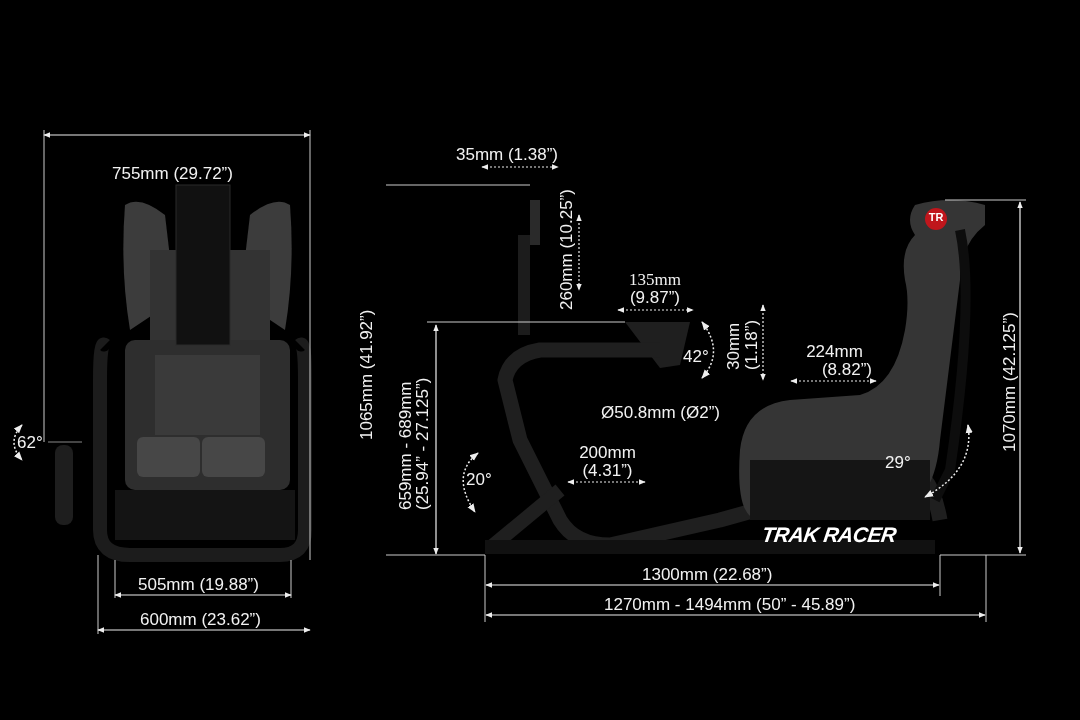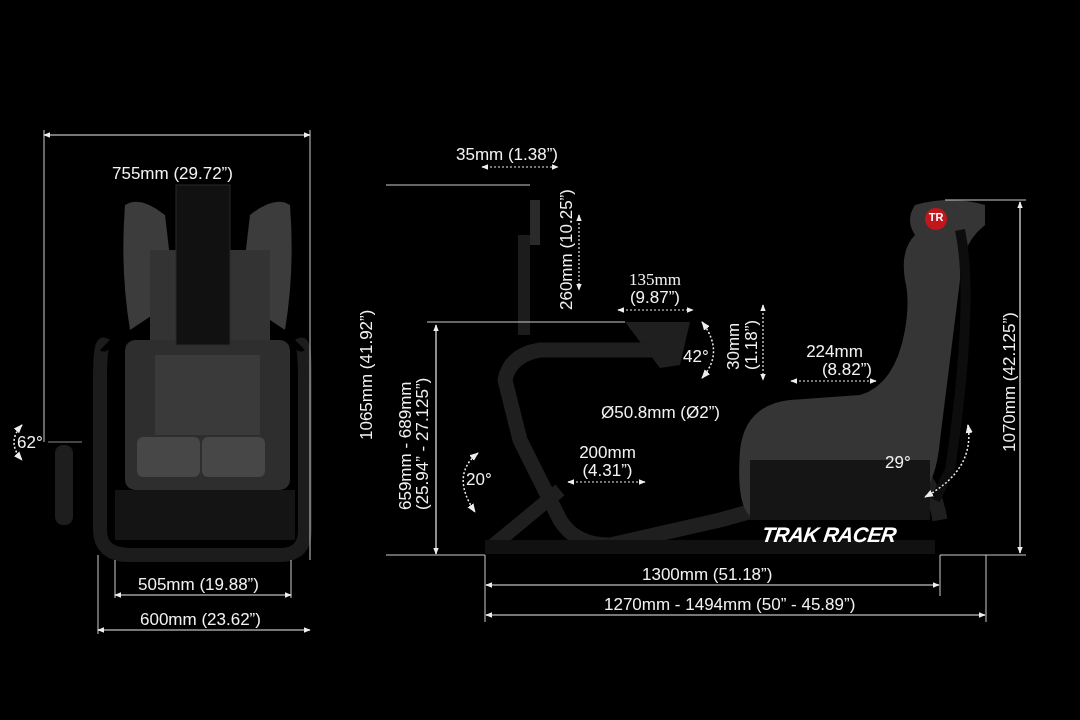--- a/index.html
+++ b/index.html
@@ -107,16 +107,16 @@
 <div class="lbl c" style="left:797px;top:360px;width:75px;text-align:right;">(8.82”)</div>
 <div class="lbl" style="left:601px;top:403px;">Ø50.8mm (Ø2”)</div>
 <div class="lbl c" style="left:570px;top:443px;width:75px;">200mm</div>
 <div class="lbl c" style="left:570px;top:461px;width:75px;">(4.31”)</div>
 <div class="lbl" style="left:466px;top:470px;">20°</div>
 <div class="lbl" style="left:885px;top:453px;text-align:right;">29°</div>
 <div class="lbl rot" style="left:357px;top:440px;">1065mm (41.92”)</div>
 <div class="lbl rot" style="left:396px;top:510px;">659mm - 689mm</div>
 <div class="lbl rot" style="left:413px;top:510px;">(25.94” - 27.125”)</div>
 <div class="lbl rot" style="left:1000px;top:452px;">1070mm (42.125”)</div>
-<div class="lbl" style="left:642px;top:565px;">1300mm (51.18”)</div>
+<div class="lbl" style="left:642px;top:565px;">1300mm (22.68”)</div>
 <div class="lbl" style="left:604px;top:595px;">1270mm - 1494mm (50” - 45.89”)</div>
 <div class="brand" style="left:762px;top:523px;">TRAK RACER</div>
 <div style="position:absolute;left:927px;top:211px;width:18px;text-align:center;font-size:11px;font-weight:bold;color:#fff;">TR</div>
 
 </body></html>

